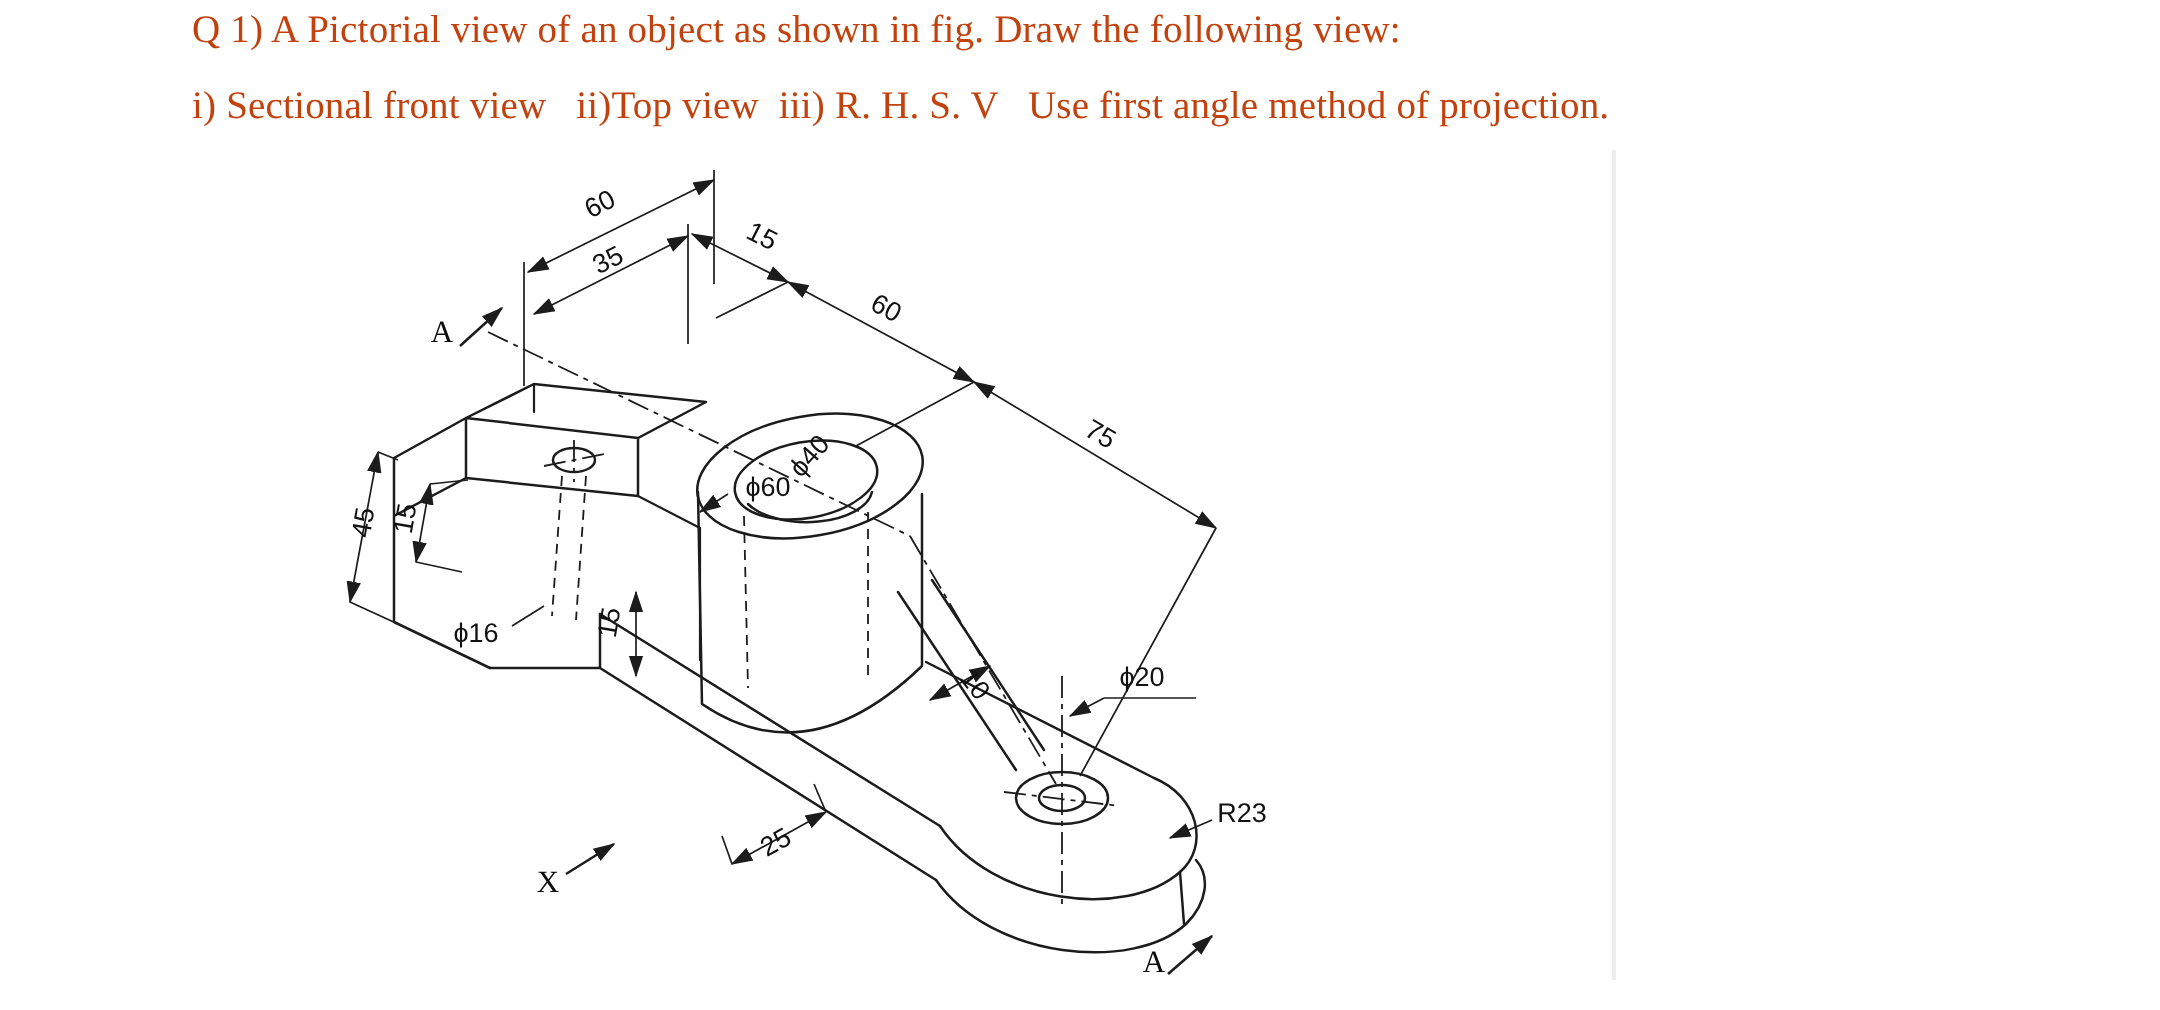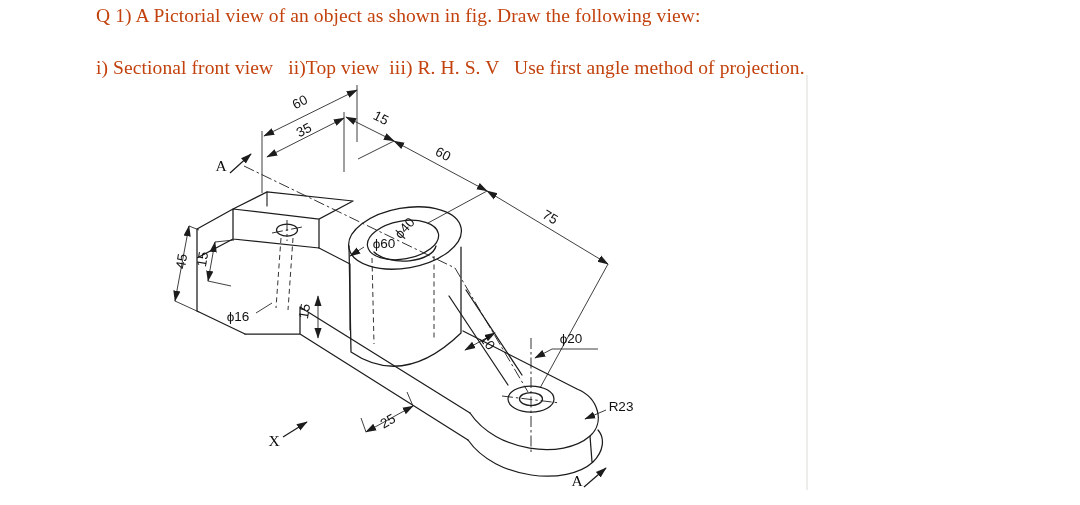--- a/index.html
+++ b/index.html
@@ -5,21 +5,21 @@
   html,body{margin:0;padding:0}
   body{
     width:1080px;height:505px;background:#ffffff;position:relative;
     font-family:"Liberation Serif", serif; overflow:hidden;
   }
   .qline{
     position:absolute;left:68px;white-space:pre-wrap;
     font-size:19.5px;color:#c2410c;letter-spacing:.1px;margin-left:28px;
   }
   #q1{top:5px}
-  #q2{top:57px}
+  #q2{top:43px}
   svg{position:absolute;left:0;top:0}
   text{user-select:none}
 </style>
 </head>
 <body>
 
 <div class="qline" id="q1">Q 1) A Pictorial view of an object as shown in fig. Draw the following view:</div>
 <div class="qline" id="q2">i) Sectional front view   ii)Top view  iii) R. H. S. V   Use first angle method of projection.</div>
 
 <svg width="1080" height="505" viewBox="0 0 1080 505">

